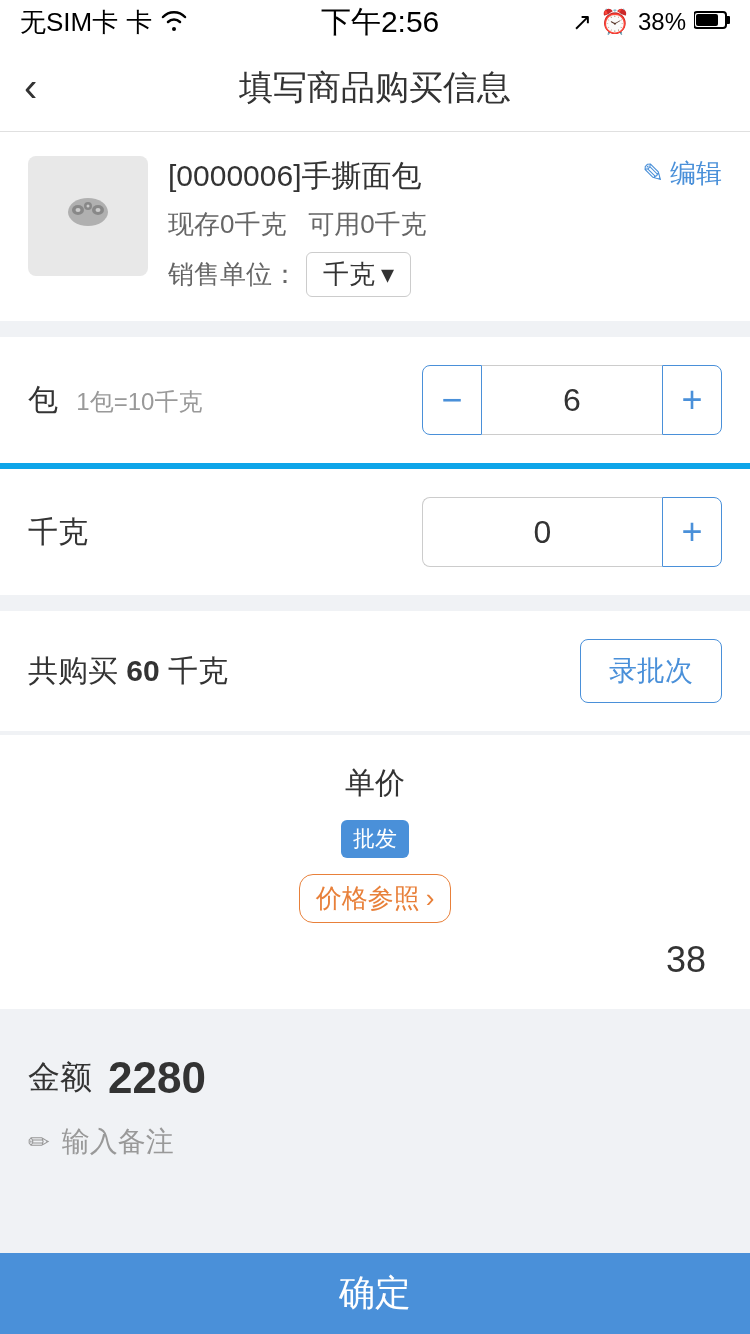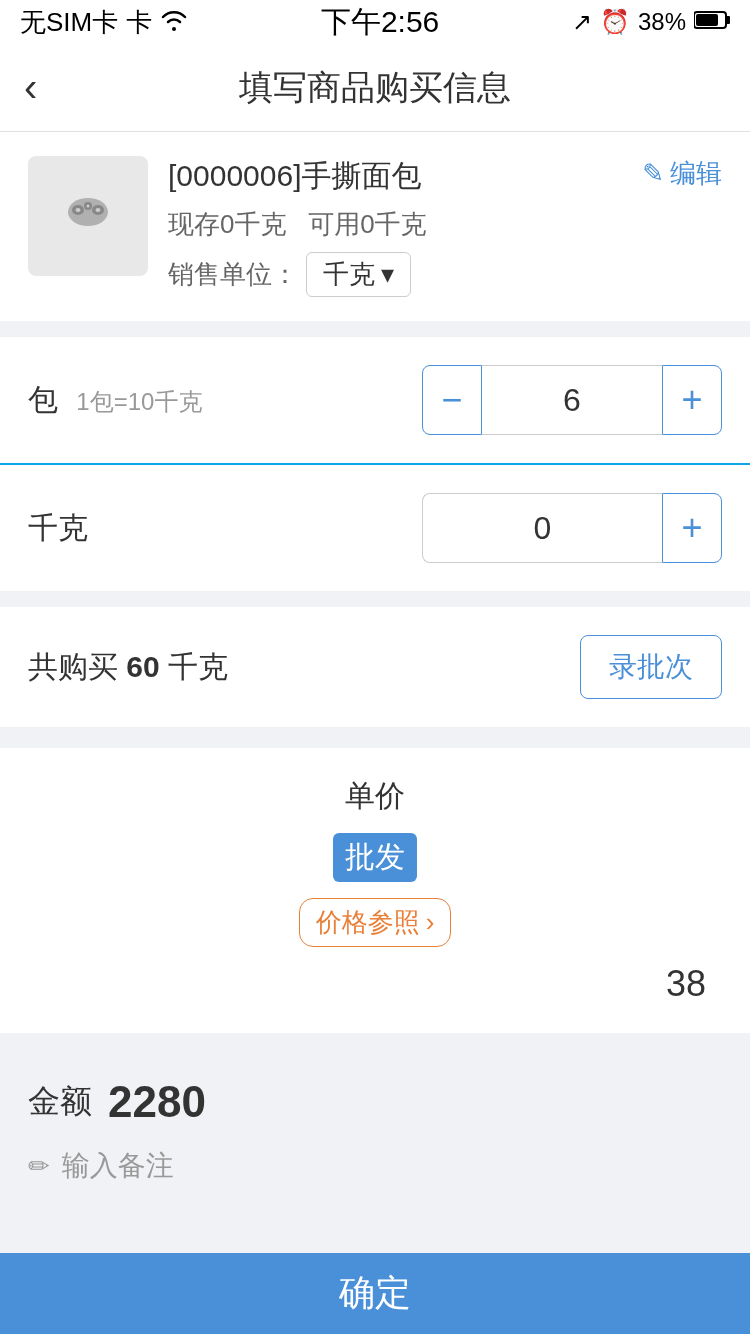--- a/index.html
+++ b/index.html
@@ -101,21 +101,21 @@
 
     
     .quantity-section {
       background: #fff;
       margin-bottom: 16px;
     }
     .quantity-row {
       display: flex;
       align-items: center;
       padding: 28px 28px;
-      border-bottom: 2px solid #0ea5e9;
+      border-bottom: 6px solid #0ea5e9;
     }
     .quantity-row:last-child { border-bottom: none; }
     .quantity-label { font-size: 30px; color: #333; flex: 1; }
     .quantity-sub { font-size: 24px; color: #999; margin-left: 10px; }
     .quantity-control {
       display: flex;
       align-items: center;
       gap: 0;
     }
     .qty-btn {
@@ -155,21 +155,21 @@
       border-radius: 8px 0 0 8px;
     }
 
     
     .total-section {
       background: #fff;
       padding: 28px 28px;
       display: flex;
       align-items: center;
       justify-content: space-between;
-      margin-bottom: 21px;
+      margin-bottom: 4px;
     }
     .total-label { font-size: 30px; color: #333; }
     .record-btn {
       border: 1px solid #4a90d9;
       border-radius: 8px;
       padding: 12px 28px;
       font-size: 28px;
       color: #4a90d9;
       background: #fff;
       cursor: pointer;
@@ -184,21 +184,21 @@
       padding: 28px 44px;
       display: flex;
       align-items: center;
       gap: 16px;
       flex-direction: column;
     }
     .price-label { font-size: 30px; color: #333; }
     .price-tag {
       background: #4a90d9;
       color: #fff;
-      font-size: 30px;
+      font-size: 22px;
       border-radius: 6px;
       padding: 4px 12px;
     }
     .price-ref {
       border: 1.5px solid #e8803a;
       border-radius: 14px;
       padding: 6px 16px;
       font-size: 26px;
       color: #e8803a;
       display: flex;

